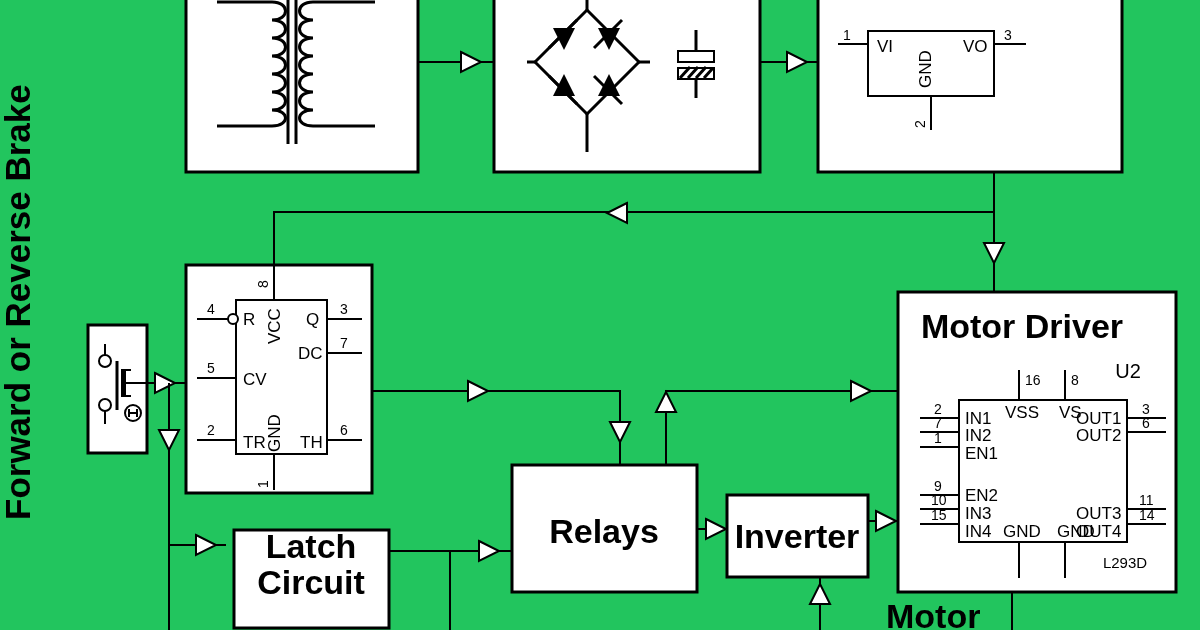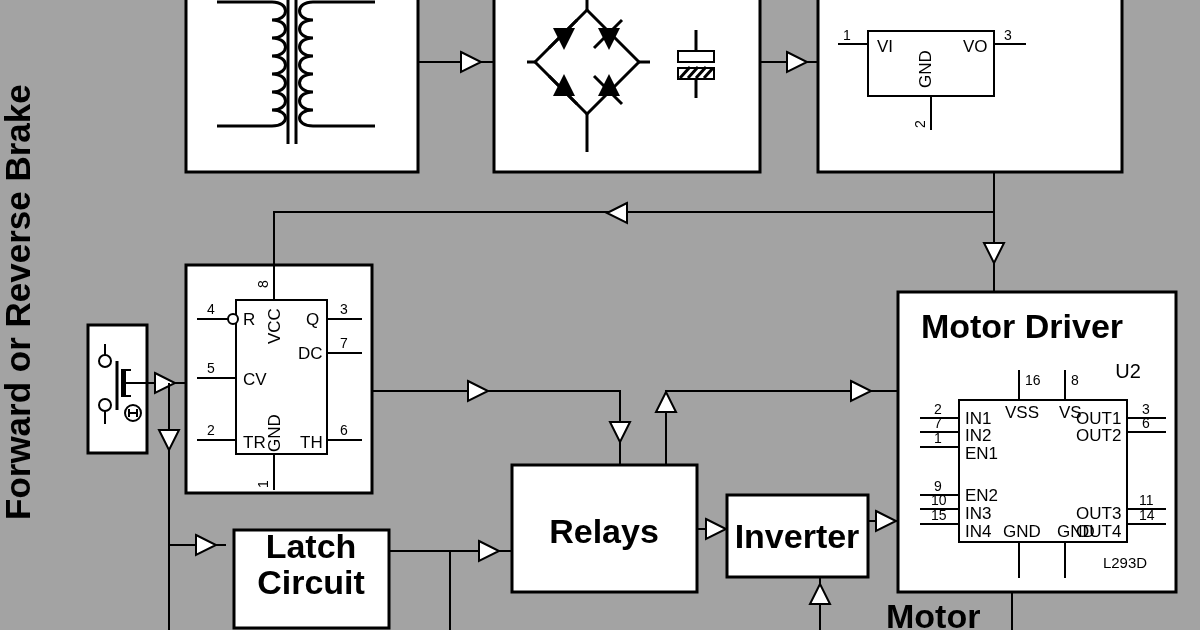--- a/index.html
+++ b/index.html
@@ -2,21 +2,21 @@
 <html><head>
 <meta charset="utf-8">
 <title>Block Diagram</title>
 <style>
   html,body{margin:0;padding:0;background:#ffffff;}
   body{
     width:1200px;height:630px;overflow:hidden;
     font-family:"Liberation Sans", sans-serif;
     color:#000;
   }
-  #stage{position:relative;width:1200px;height:630px;background:#a3a3a3;}
+  #stage{position:relative;width:1200px;height:630px;background:#22c55e;}
   svg{display:block;}
   .blk{fill:#ffffff;stroke:#000000;stroke-width:3;}
   .blk-thin{fill:#ffffff;stroke:#000000;stroke-width:2;}
   .wire{stroke:#000000;stroke-width:2;fill:none;}
   .wire-th{stroke:#000000;stroke-width:3;fill:none;}
   .arrowhead{fill:#ffffff;stroke:#000000;stroke-width:2;stroke-linejoin:miter;}
   .pin{stroke:#000000;stroke-width:2;fill:none;}
   .pinnum{font-family:"Liberation Sans",sans-serif;font-size:14px;fill:#000;}
   .pinlbl{font-family:"Liberation Sans",sans-serif;font-size:17px;fill:#000;}
   .biglbl{font-family:"Liberation Sans",sans-serif;font-size:34px;font-weight:bold;fill:#000;}

